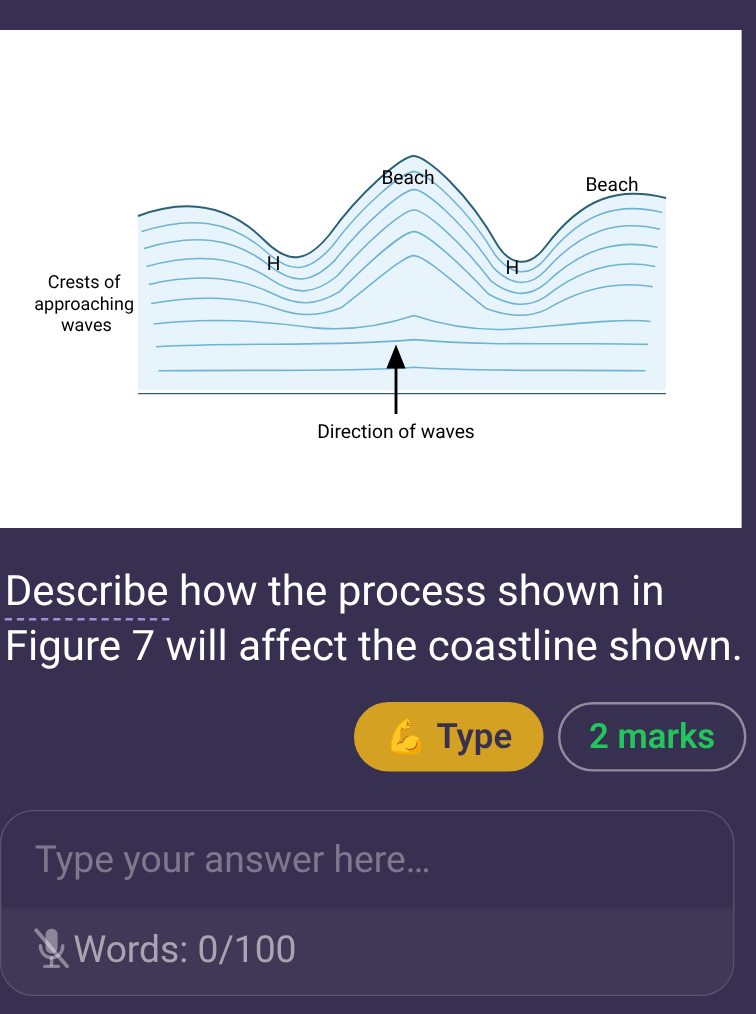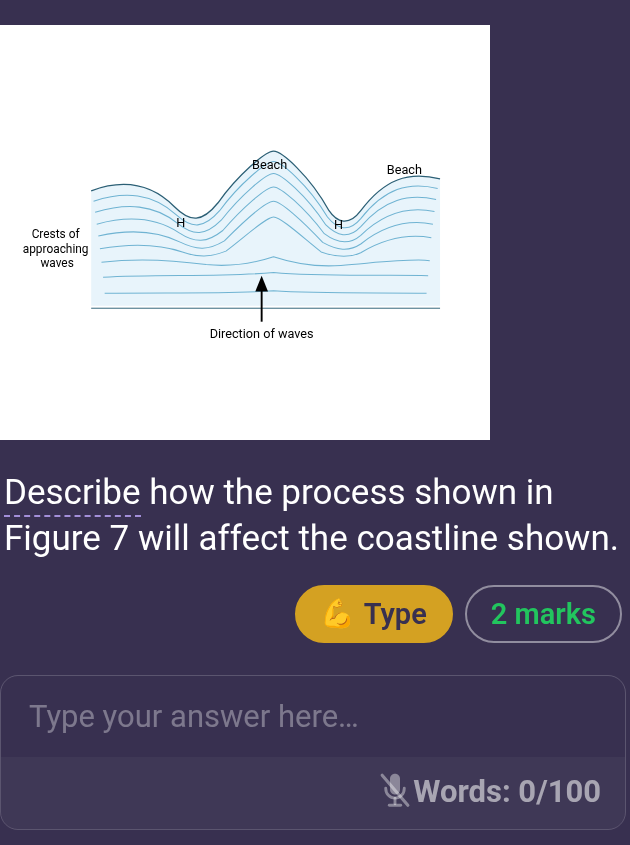--- a/index.html
+++ b/index.html
@@ -5,21 +5,21 @@
     * { margin: 0; padding: 0; box-sizing: border-box; }
     body {
       width: 630px;
       height: 845px;
       background: #383050;
       font-family: -apple-system, BlinkMacSystemFont, 'Segoe UI', Roboto, sans-serif;
       overflow: hidden;
     }
     .figure-container {
       background: #ffffff;
-      width: 490px;
+      width: 618px;
       height: 415px;
       margin-top: 25px;
       position: relative;
     }
     .figure-svg {
       width: 100%;
       height: 100%;
     }
     .question-section {
       padding: 30px 4px 0 4px;
@@ -57,38 +57,37 @@
     .badge-marks {
       background: transparent;
       color: #22c55e;
       border: 2px solid rgba(255,255,255,0.45);
     }
     .emoji {
       font-size: 28px;
       line-height: 1;
     }
     .answer-container {
-      margin: 32px 4px 0 0;
+      margin: 32px 18px 0 0;
       border: 1px solid rgba(255,255,255,0.18);
-      border-radius: 18px;
+      border-radius: 28px;
       overflow: hidden;
     }
     .answer-input {
       padding: 22px 28px;
       font-size: 31px;
       color: rgba(255,255,255,0.35);
       min-height: 78px;
     }
     .answer-toolbar {
       display: flex;
-      justify-content: flex-end;
+      justify-content: flex-start;
       align-items: center;
       padding: 14px 24px 18px 24px;
       background: rgba(255,255,255,0.04);
-      font-weight: bold;
     }
     .mic-icon {
       width: 36px;
       height: 40px;
       color: rgba(255,255,255,0.4);
     }
     .word-count {
       color: rgba(255,255,255,0.55);
       font-size: 31px;
     }

